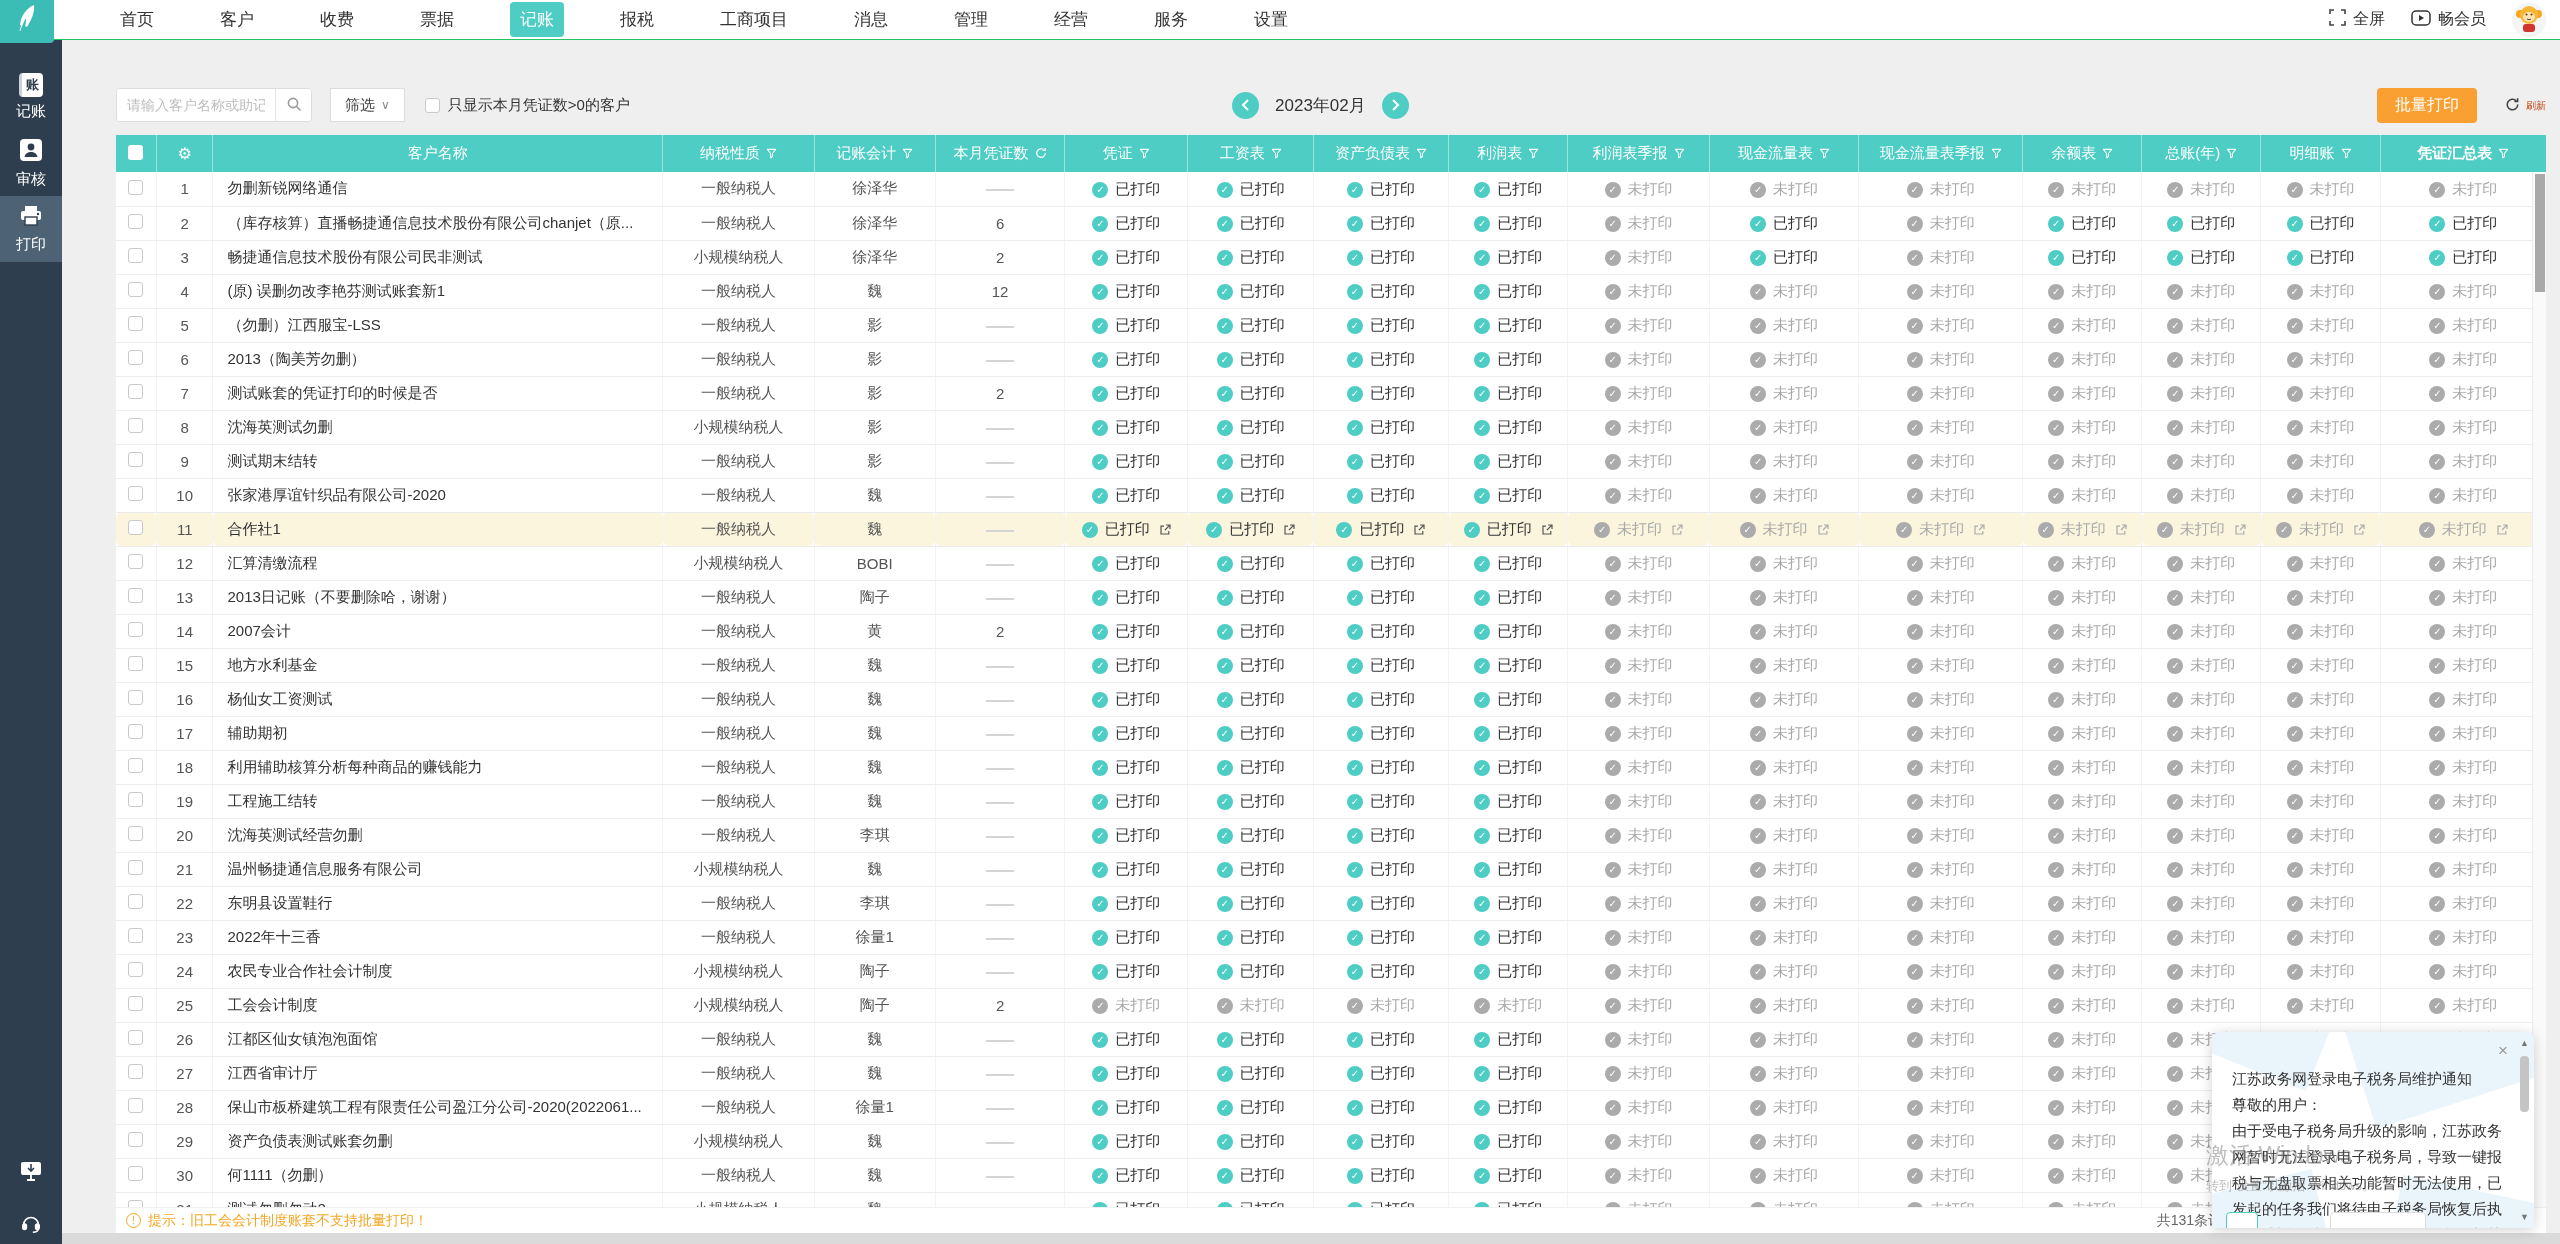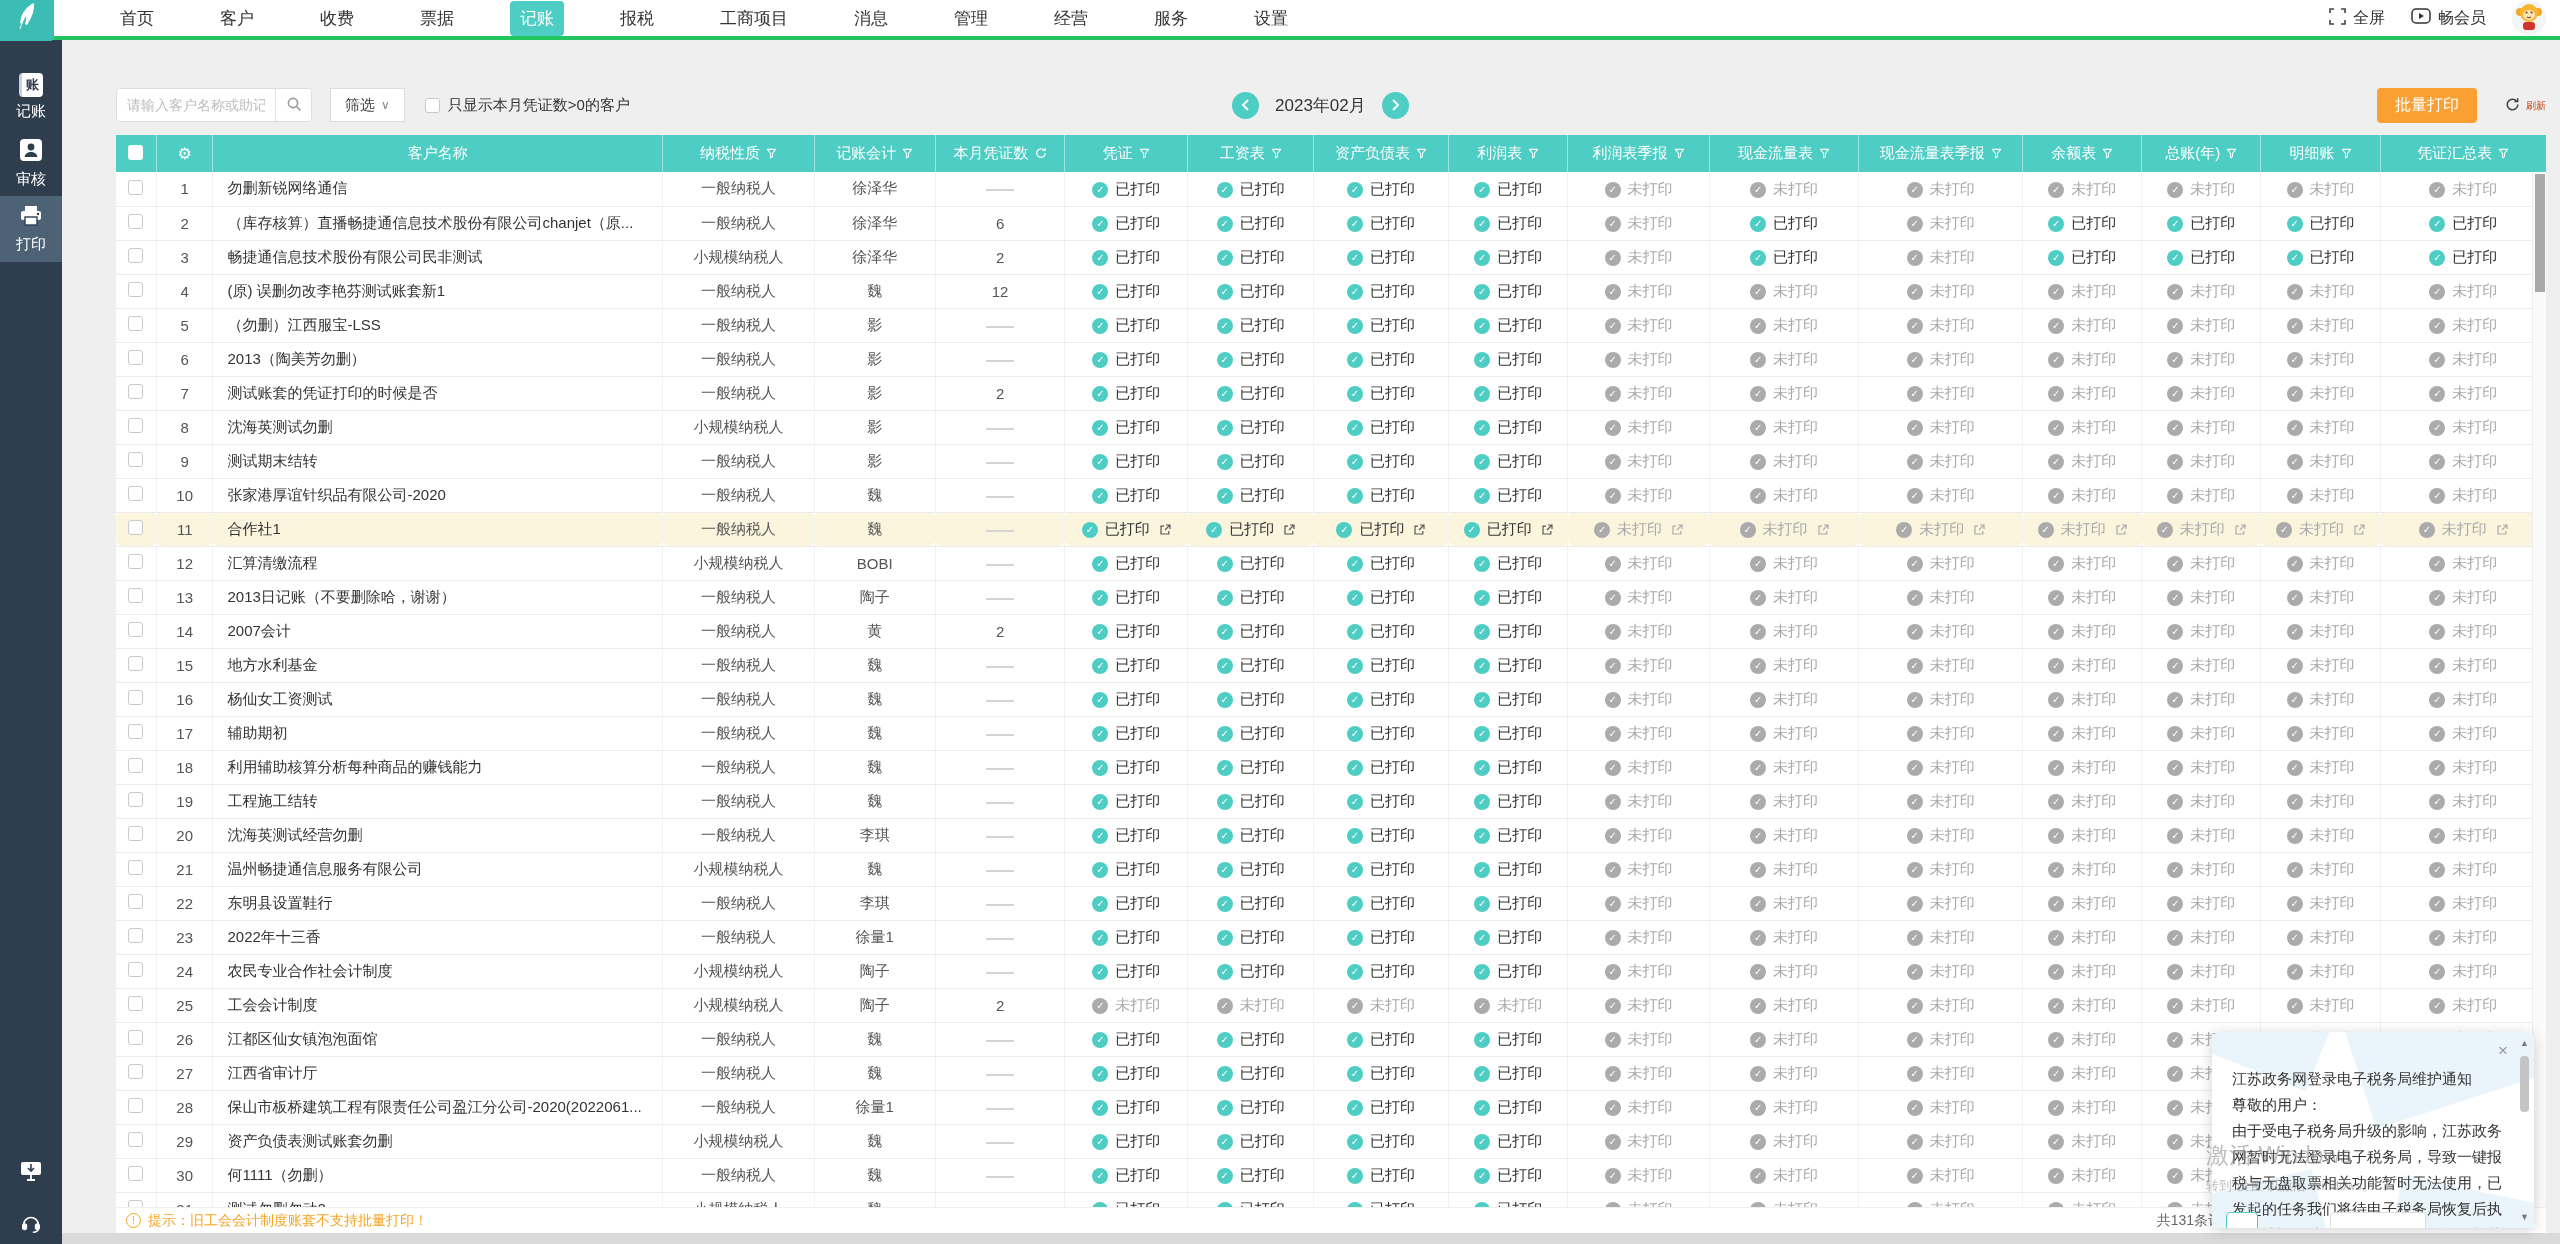--- a/index.html
+++ b/index.html
@@ -4,21 +4,21 @@
 <style>
   :root{
     --teal:#4ECDC4; --tealdark:#3BBDB5; --orange:#FAA032; --sidebar:#2F3E4E;
     --sidebaractive:#4D6275; --highlight:#FBF5DE; --statusgray:#ABABAB; --warn:#F5A623;
   }
   *{margin:0;padding:0;box-sizing:border-box;}
   html,body{width:2560px;height:1244px;overflow:hidden;}
   body{position:relative;background:#EFEFEF;font-family:"Liberation Sans","DejaVu Sans",sans-serif;color:#333;}
 
   
-  .topnav{position:absolute;top:0;left:0;width:2560px;height:40px;background:#fff;display:flex;align-items:center;z-index:30;border-bottom:4px solid #22c55e;}
+  .topnav{position:absolute;top:0;left:0;width:2560px;height:40px;background:#fff;display:flex;align-items:center;z-index:30;border-bottom:1px solid #22c55e;}
   .logo{width:54px;height:46px;background:var(--tealdark);display:flex;align-items:center;justify-content:center;flex:0 0 auto;border-radius:0 0 4px 0;}
   .nav-items{display:flex;align-items:center;gap:46px;margin-left:56px;}
   .nav-item{font-size:17px;color:#333;cursor:pointer;text-decoration:none;padding:6px 10px;border-radius:4px;white-space:nowrap;}
   .nav-item.active{background:var(--teal);color:#fff;}
   .nav-right{margin-left:auto;display:flex;align-items:center;gap:26px;padding-right:14px;}
   .nav-tool{display:flex;align-items:center;gap:7px;font-size:16px;color:#333;cursor:pointer;}
   .avatar{width:34px;height:34px;border-radius:50%;background:#f2f3f5;overflow:hidden;display:flex;align-items:center;justify-content:center;}
 
   
   .sidebar{position:absolute;top:40px;left:0;bottom:0;width:62px;background:var(--sidebar);z-index:25;}
@@ -46,21 +46,21 @@
   .pnav{width:27px;height:27px;border-radius:50%;background:var(--teal);border:none;color:#fff;display:flex;align-items:center;justify-content:center;cursor:pointer;}
   .pdate{font-size:17px;color:#333;}
   .tb-right{margin-left:auto;display:flex;align-items:center;gap:28px;}
   .batch-btn{height:35px;padding:0 18px;background:var(--orange);color:#fff;border:none;border-radius:4px;font-size:16px;cursor:pointer;font-family:inherit;}
   .refresh-btn{display:flex;align-items:center;gap:6px;background:none;border:none;font-size:10px;color:#c2410c;cursor:pointer;font-family:inherit;}
 
   
   .table-wrap{height:1072px;background:#fff;overflow:hidden;position:relative;}
   table{width:100%;border-collapse:collapse;table-layout:fixed;}
   th{height:37px;background:var(--teal);color:#fff;font-size:15px;font-weight:normal;white-space:nowrap;border-right:1px solid rgba(255,255,255,.45);}
-  th:last-child{border-right:none;}
+  th:last-child{border-right:none;font-weight:bold;}
   th .hd{display:inline-flex;align-items:center;gap:6px;justify-content:center;}
   .hd-cb{width:15px;height:15px;background:#fff;border-radius:3px;display:inline-block;}
   td{height:34px;font-size:15px;color:#555;text-align:center;white-space:nowrap;overflow:hidden;border-bottom:1px solid #ececec;border-right:1px solid #f3f3f3;background:#fff;}
   td:last-child{border-right:none;}
   td.name{text-align:left;padding-left:14px;color:#333;}
   tr.hl td{background:var(--highlight);border-radius:6px;}
   .dash{display:inline-block;width:28px;height:2px;background:#d4d4d4;vertical-align:middle;}
   .st{display:inline-flex;align-items:center;gap:7px;}
   .dot{width:16px;height:16px;border-radius:50%;color:#fff;font-size:10px;line-height:1;display:inline-flex;align-items:center;justify-content:center;font-style:normal;flex:0 0 auto;}
   .dot.ok{background:var(--teal);}

